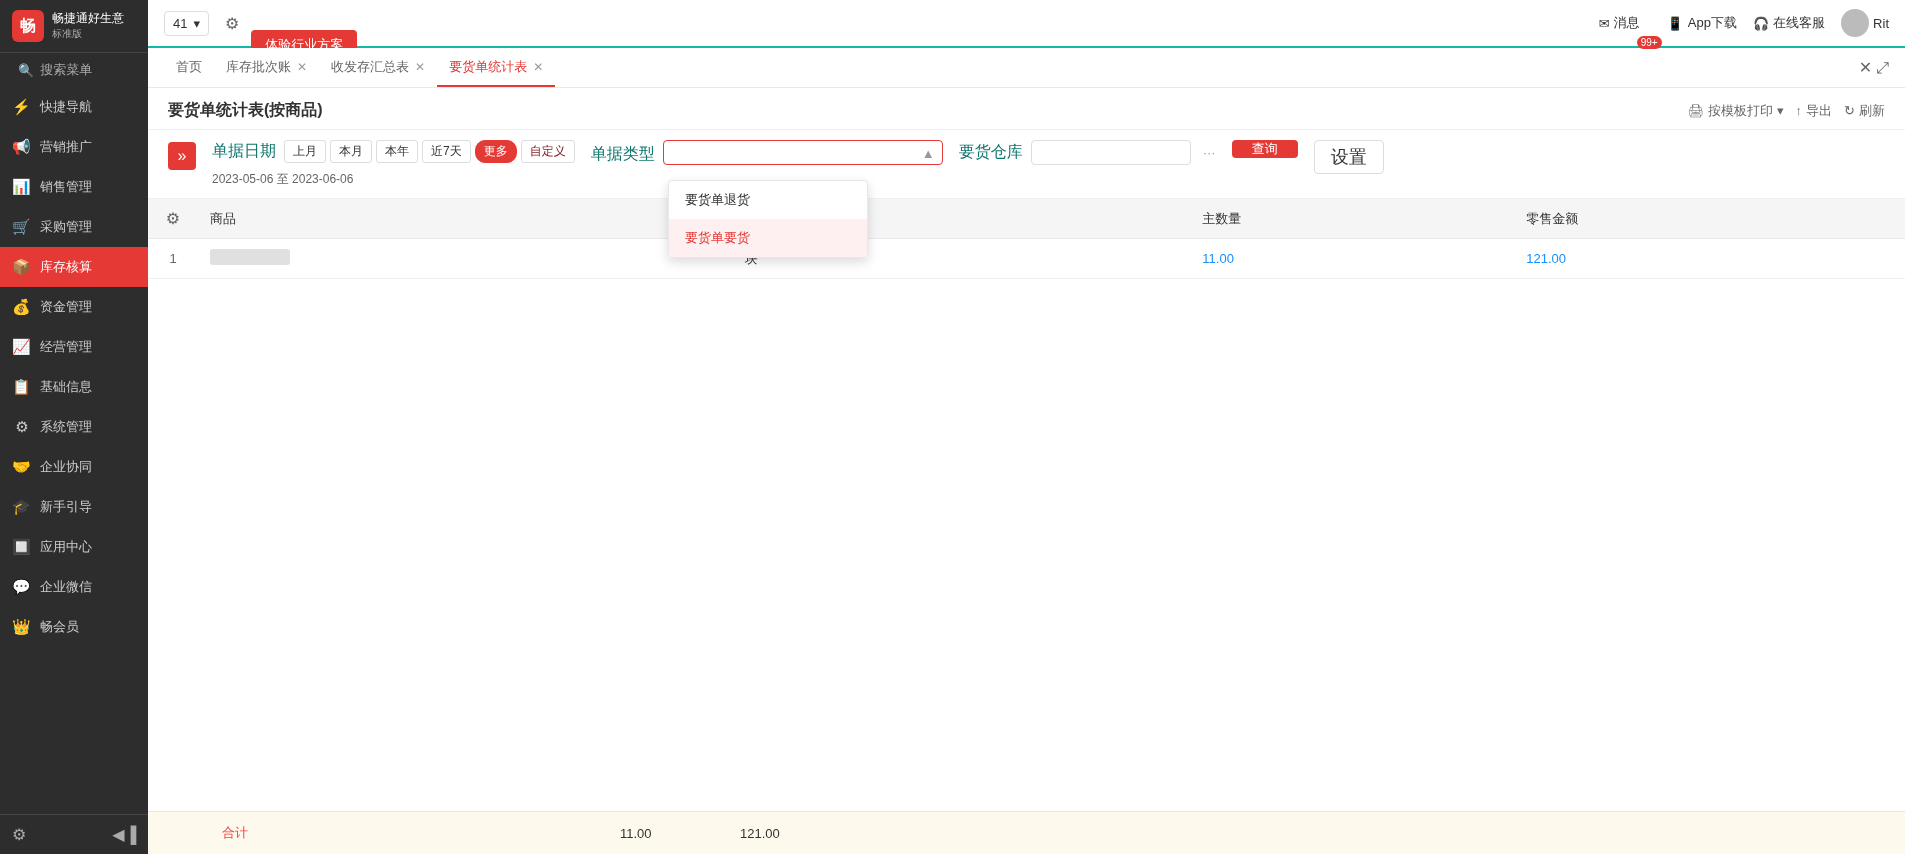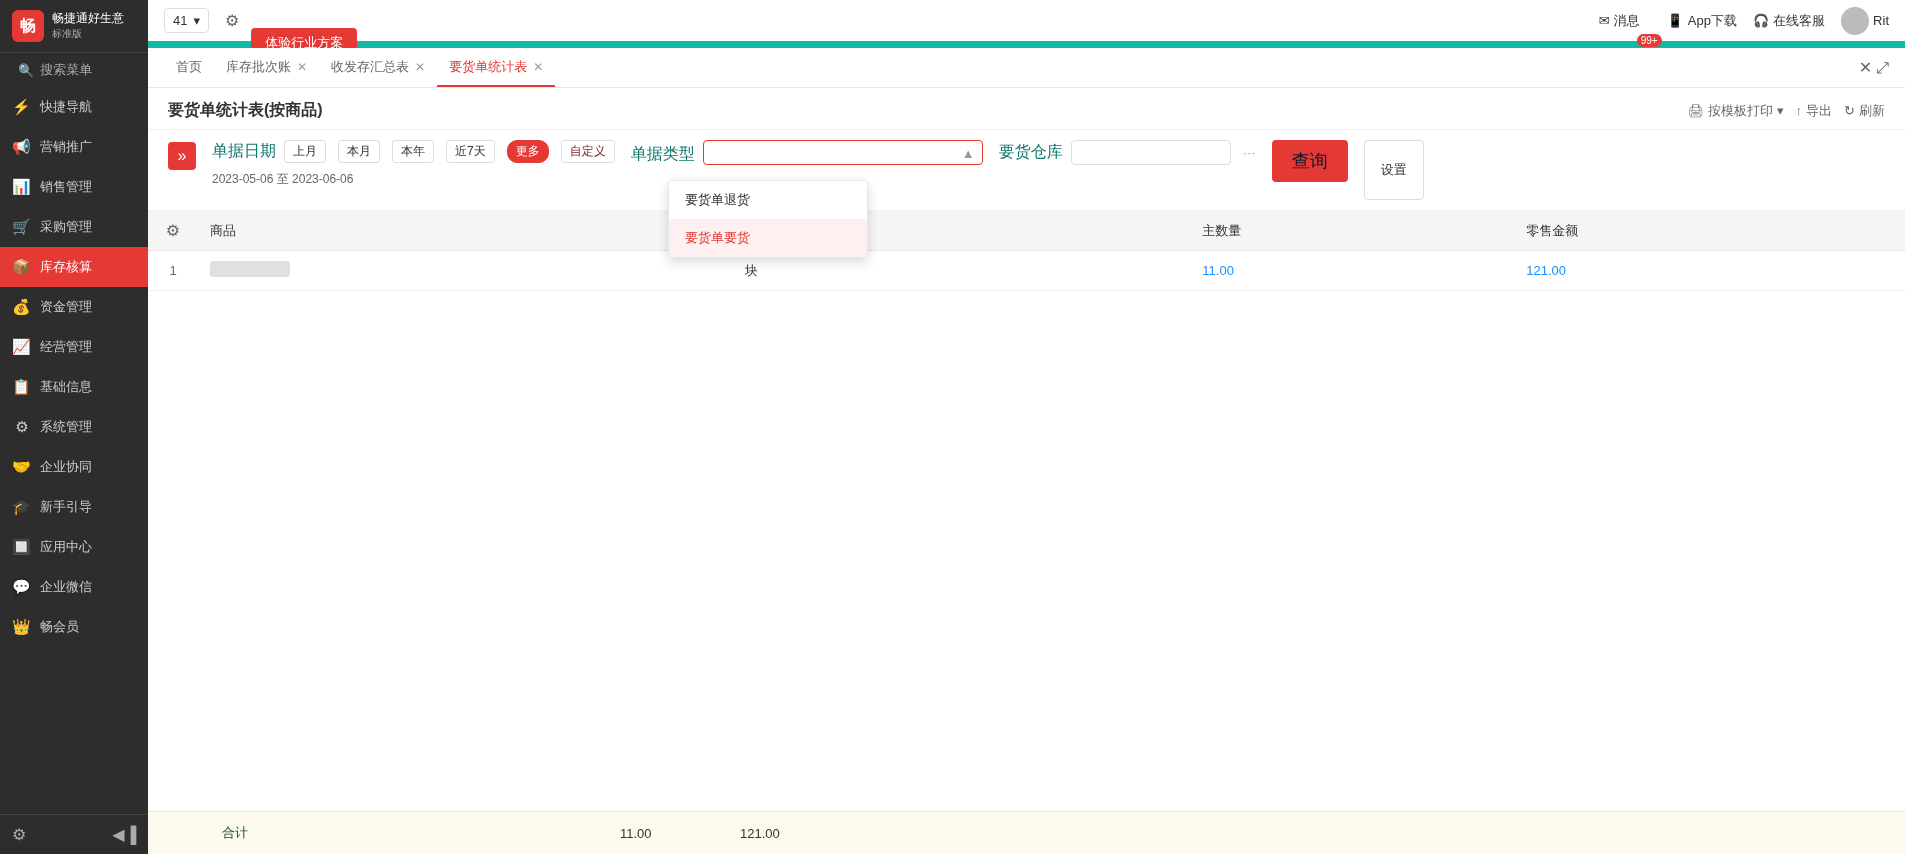--- a/index.html
+++ b/index.html
@@ -69,21 +69,21 @@
 
     
     .main { flex: 1; display: flex; flex-direction: column; background: #f5f5f5; overflow: hidden; }
 
     
     .topbar {
       background: #fff;
       height: 48px;
       display: flex; align-items: center;
       padding: 0 16px;
-      border-bottom: 7px solid #14b8a6;
+      border-bottom: 2px solid #14b8a6;
       flex-shrink: 0;
     }
     .topbar-left { display: flex; align-items: center; flex: 1; gap: 12px; }
     .topbar-dropdown {
       display: flex; align-items: center;
       border: 1px solid #ddd; border-radius: 4px;
       padding: 4px 8px; font-size: 13px; color: #333;
       cursor: pointer; background: #fff; gap: 6px;
     }
     .topbar-gear { color: #666; cursor: pointer; font-size: 16px; margin-left: 4px; }
@@ -153,21 +153,21 @@
       flex-shrink: 0;
       position: relative;
     }
     .filter-expand-btn {
       width: 28px; height: 28px;
       background: #e53935; color: white; border: none; border-radius: 4px;
       display: flex; align-items: center; justify-content: center;
       cursor: pointer; font-size: 16px; flex-shrink: 0; margin-top: 2px;
     }
     .filter-label { color: #0f766e; font-size: 16px; white-space: nowrap; }
-    .date-shortcuts { display: flex; align-items: center; gap: 12px; }
+    .date-shortcuts { display: flex; align-items: center; gap: 4px; }
     .date-btn {
       padding: 2px 8px; border: 1px solid #ddd; border-radius: 3px;
       background: #fff; color: #333; cursor: pointer; font-size: 12px;
     }
     .date-btn.more {
       background: #e53935; color: white; border-color: #e53935; border-radius: 10px;
     }
     .date-btn.custom { background: #fff; color: #7f1d1d; border-color: #ddd; }
     .date-range { font-size: 12px; color: #666; margin-top: 4px; }
 
@@ -185,26 +185,26 @@
 
     .filter-warehouse-group { display: flex; align-items: center; gap: 8px; }
     .filter-warehouse-input {
       border: 1px solid #ddd; border-radius: 4px;
       padding: 4px 8px; font-size: 13px; color: #333;
       width: 160px; outline: none;
     }
     .filter-dots { color: #999; cursor: pointer; margin-left: 4px; }
 
     .btn-query {
-      background: #e53935; color: #0f172a; border: none; border-radius: 4px;
-      padding: 9px 20px; font-size: 18px; cursor: pointer;
+      background: #e53935; color: #ffffff; border: none; border-radius: 4px;
+      padding: 0 20px; font-size: 13px; cursor: pointer;
     }
     .btn-settings {
       background: #fff; color: #333; border: 1px solid #ddd; border-radius: 4px;
-      padding: 20px 16px; font-size: 13px; cursor: pointer;
+      padding: 4px 16px; font-size: 18px; cursor: pointer;
     }
 
     
     .dropdown-menu {
       position: absolute;
       top: 50px;
       left: 520px;
       background: white;
       border: 1px solid #e8e8e8;
       border-radius: 4px;
@@ -242,21 +242,21 @@
 
     
     .table-footer {
       background: #fef9ed;
       border-top: 1px solid #e8e8e8;
       display: flex; align-items: center;
       padding: 12px 0;
       flex-shrink: 0;
     }
     .total-row { display: flex; align-items: center; width: 100%; padding: 0 12px; }
-    .total-label { width: 280px; padding-left: 12px; font-size: 13px; color: #14532d; }
+    .total-label { width: 280px; padding-left: 12px; font-size: 13px; color: #ef4444; }
     .total-unit { width: 130px; }
     .total-qty { width: 120px; text-align: left; font-size: 13px; color: #333; }
     .total-amount { width: 130px; text-align: left; font-size: 13px; color: #333; }
 
     
     .gear-icon { font-size: 16px; color: #666; cursor: pointer; }
   </style>
 </head>
 <body>
 

